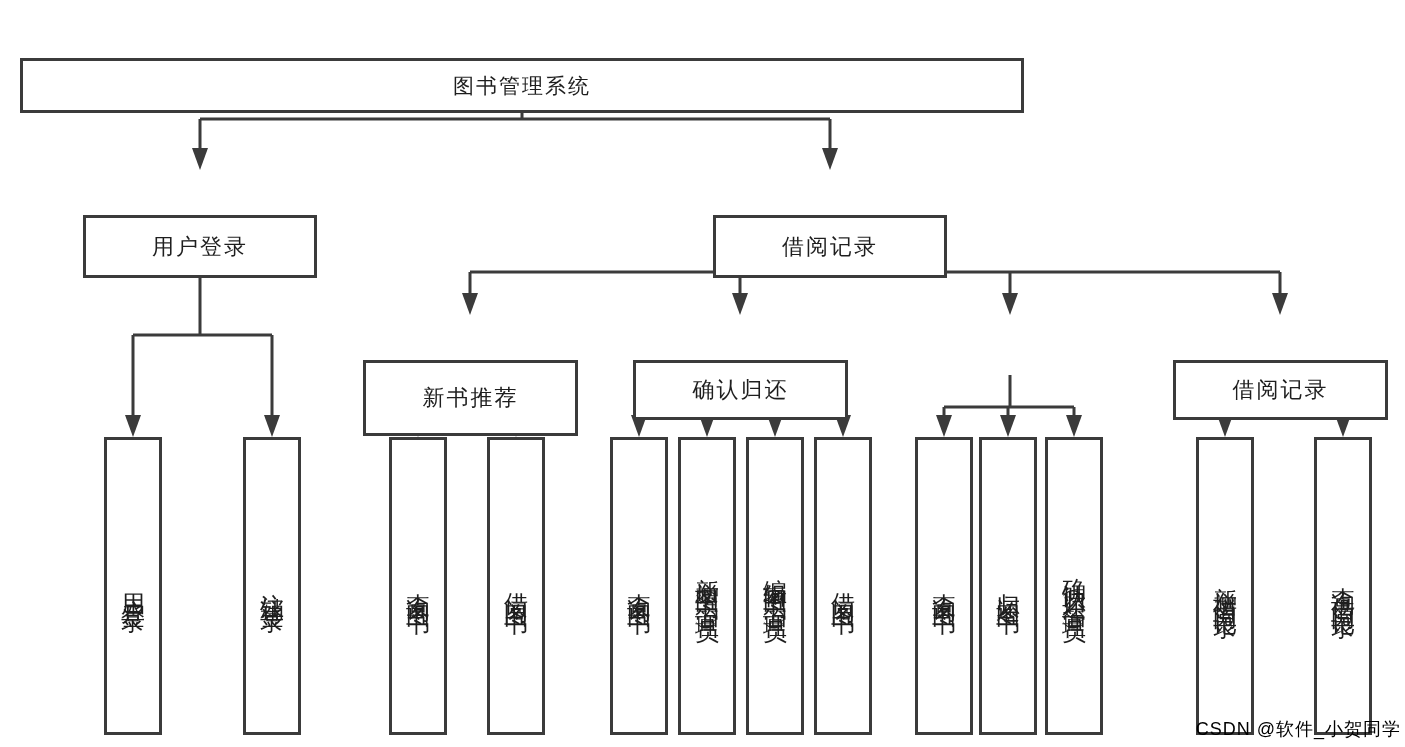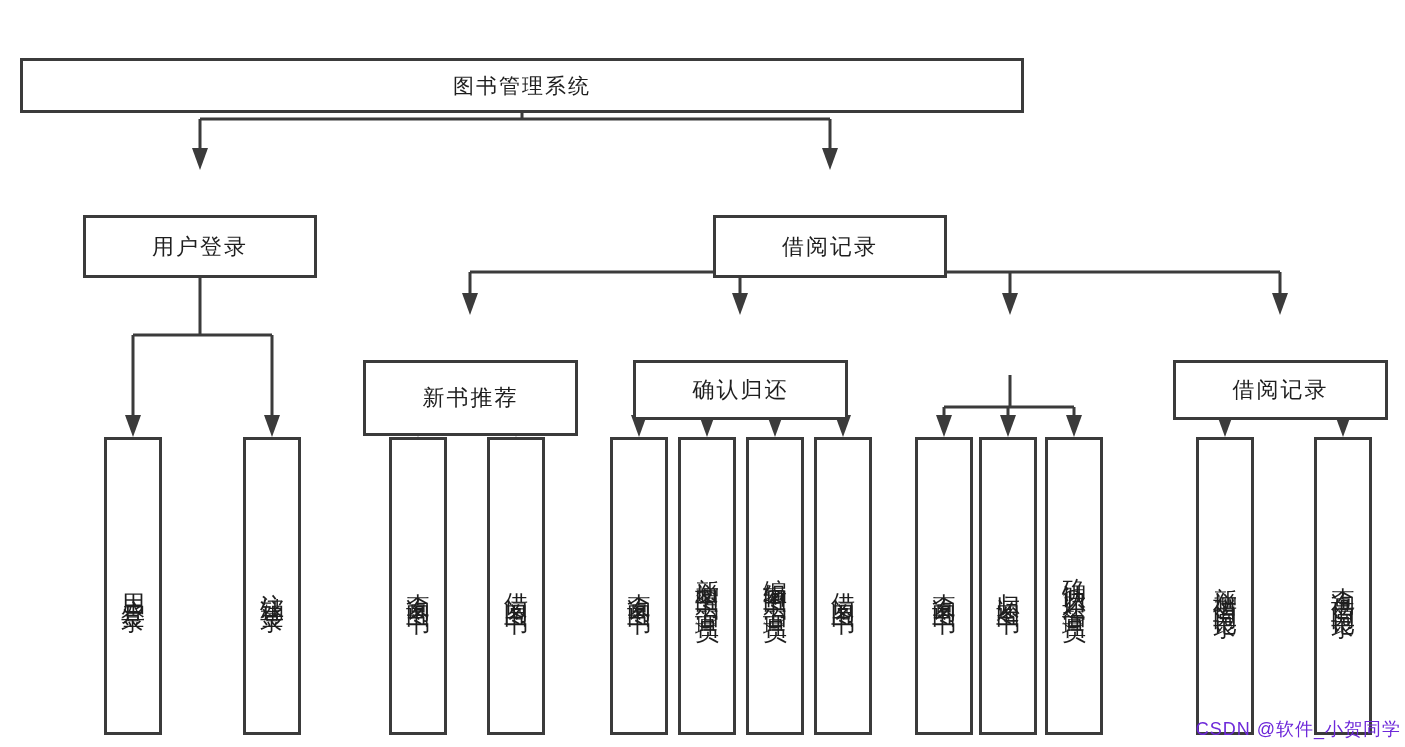--- a/index.html
+++ b/index.html
@@ -49,21 +49,21 @@
   }
   .node-v span {
     display: inline-block;
   }
   #watermark {
     position: absolute;
     top: 717px;
     right: 4px;
     font-size: 18px;
     letter-spacing: 1px;
-    color: #6d28d9;
+    color: #000000;
     white-space: nowrap;
     padding-left: 28px;
   }
 </style>
 </head>
 <body>
 
 <div id="canvas">
 
   <svg id="edges" viewBox="0 0 1405 747" xmlns="http://www.w3.org/2000/svg">

